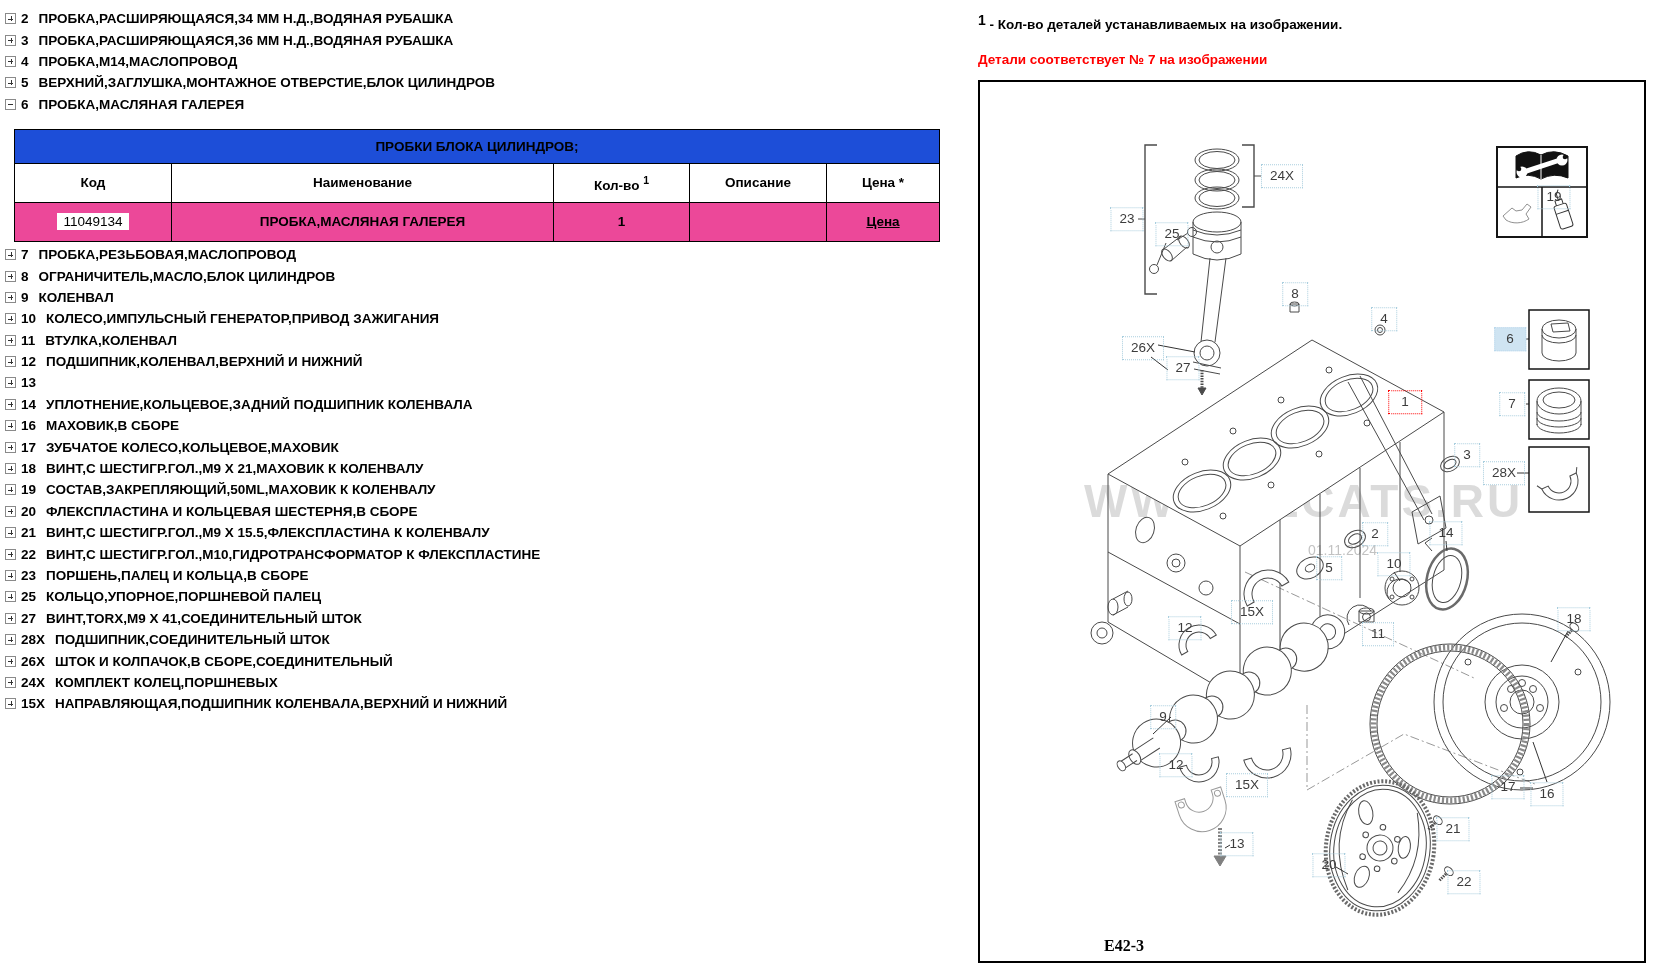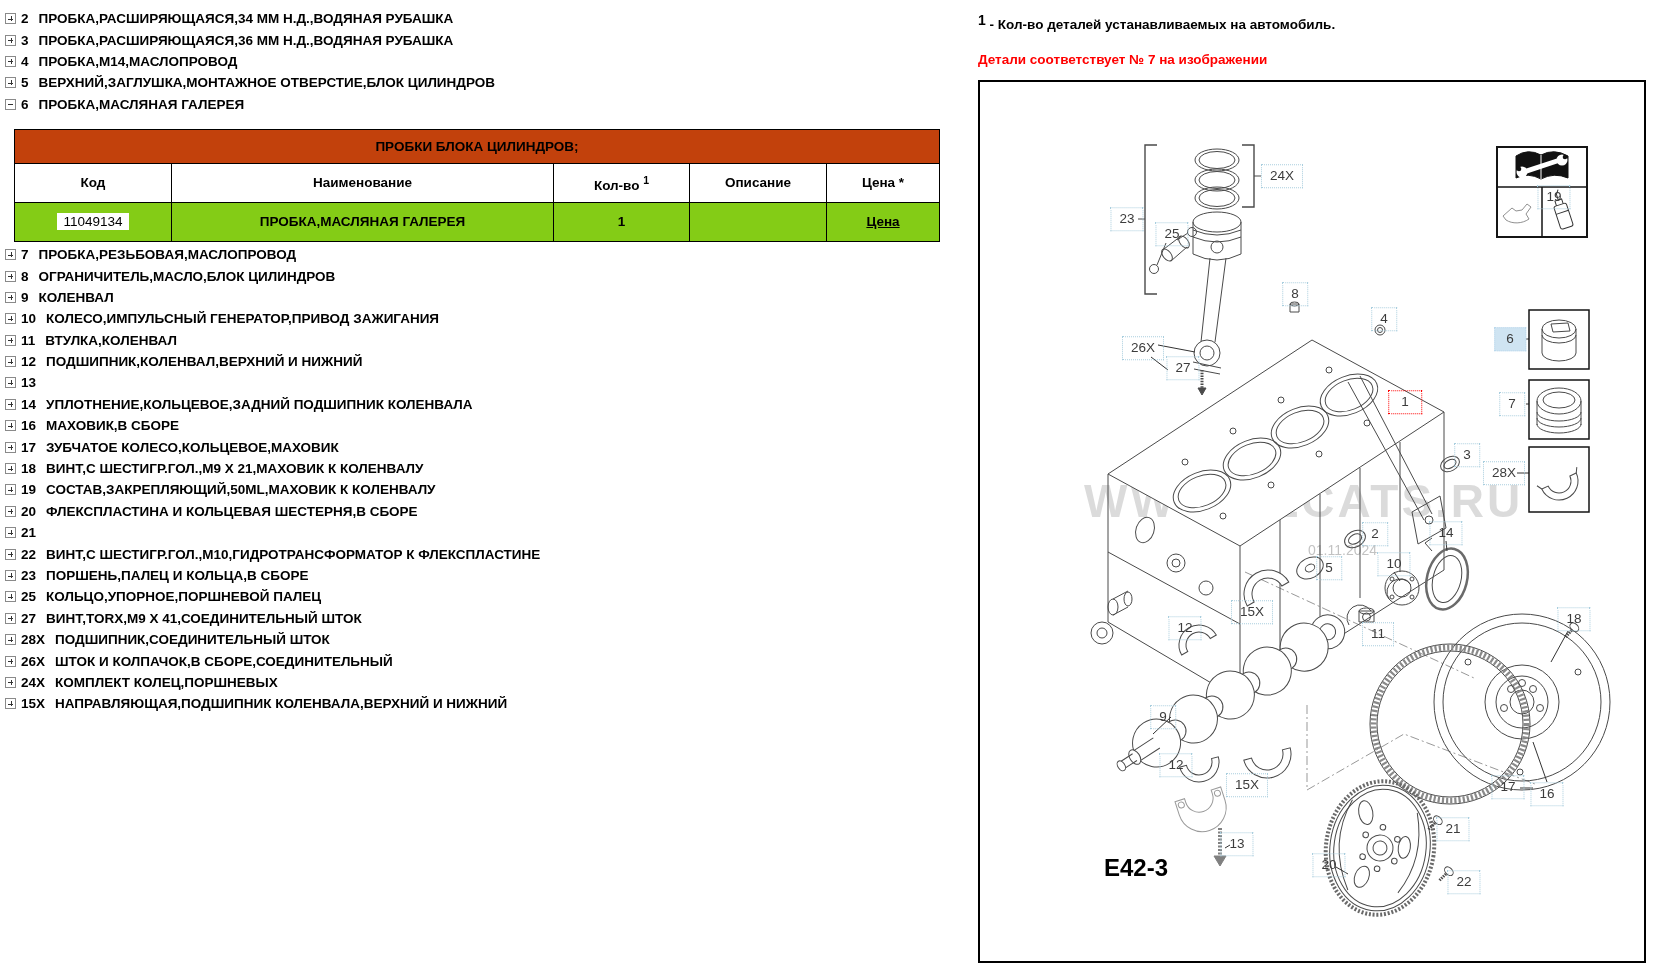--- a/index.html
+++ b/index.html
@@ -18,38 +18,38 @@
     content:"";position:absolute;left:2px;top:4.5px;width:5px;height:1px;background:#333;
   }
   .ebox.plus::after{
     content:"";position:absolute;left:4.5px;top:2px;width:1px;height:5px;background:#333;
   }
   .tree-num{margin-right:10px;}
   
   table.parts{border-collapse:collapse;margin:14px 0 2px 9px;table-layout:fixed;width:925px;}
   table.parts td,table.parts th{border:1.5px solid #000;text-align:center;vertical-align:middle;
     font-size:13.5px;font-weight:bold;overflow:hidden;}
-  .t-title{background:#c2410c;height:31px;font-size:14px;}
+  .t-title{background:#1d4ed8;height:31px;font-size:14px;}
   .t-head td{background:#ffffff;height:36px;}
-  .t-data td{background:#84cc16;height:36px;}
+  .t-data td{background:#ec4899;height:36px;}
   .code-chip{background:#fff;font-weight:normal;padding:1px 6px;display:inline-block;}
   .price-link{text-decoration:underline;cursor:pointer;}
   sup.s1{font-size:10.5px;vertical-align:super;}
   
   .note1{position:absolute;left:978px;top:12px;font-size:13.5px;font-weight:bold;}
   .note1 .sup{font-size:14px;vertical-align:4px;}
   .note2{position:absolute;left:978px;top:52px;font-size:13.5px;font-weight:bold;color:#ff0000;}
   
   .diagram{position:absolute;left:978px;top:80px;width:668px;height:883px;box-sizing:border-box;
     border:2px solid #000;background:#fff;}
   .diagram svg{position:absolute;left:0;top:0;}
   .watermark{position:absolute;left:104px;top:392px;font-size:46px;font-weight:bold;
     color:rgba(90,90,90,.22);letter-spacing:3px;}
   .datemark{position:absolute;left:328px;top:460px;font-size:14px;color:rgba(120,120,120,.45);}
-  .diag-code{position:absolute;left:124px;top:772px;font-size:24px;font-weight:bold;}
+  .diag-code{position:absolute;left:124px;top:855px;font-size:16px;font-weight:bold;font-family:Liberation Serif, serif;}
   .callout{position:absolute;transform:translate(-50%,-50%);font-size:13.5px;line-height:1;
     color:#3c3c3c;padding:4px 8px;border:1px dotted #a9cede;background:transparent;white-space:nowrap;cursor:pointer;}
   .callout.red{border:1px dotted #ff0000;padding:4px 12px;}
   .callout.highlight{background:#cfe4f2;border:1px dotted #bcd9ec;padding:4px 11px;}
 </style>
 </head>
 <body>
 
 <div class="tree">
   <div id="tree-before">
@@ -170,20 +170,21 @@
         <span>СОСТАВ,ЗАКРЕПЛЯЮЩИЙ,50ML,МАХОВИК К КОЛЕНВАЛУ</span>
       </div>
       <div class="tree-row">
         <span class="ebox plus"></span>
         <span class="tree-num">20</span>
         <span>ФЛЕКСПЛАСТИНА И КОЛЬЦЕВАЯ ШЕСТЕРНЯ,В СБОРЕ</span>
       </div>
       <div class="tree-row">
         <span class="ebox plus"></span>
         <span class="tree-num">21</span>
+        <span>ВИНТ,С ШЕСТИГР.ГОЛ.,М9 X 15.5,ФЛЕКСПЛАСТИНА К КОЛЕНВАЛУ</span>
       </div>
       <div class="tree-row">
         <span class="ebox plus"></span>
         <span class="tree-num">22</span>
         <span>ВИНТ,С ШЕСТИГР.ГОЛ.,М10,ГИДРОТРАНСФОРМАТОР К ФЛЕКСПЛАСТИНЕ</span>
       </div>
       <div class="tree-row">
         <span class="ebox plus"></span>
         <span class="tree-num">23</span>
         <span>ПОРШЕНЬ,ПАЛЕЦ И КОЛЬЦА,В СБОРЕ</span>
@@ -214,21 +215,21 @@
         <span>КОМПЛЕКТ КОЛЕЦ,ПОРШНЕВЫХ</span>
       </div>
       <div class="tree-row">
         <span class="ebox plus"></span>
         <span class="tree-num">15X</span>
         <span>НАПРАВЛЯЮЩАЯ,ПОДШИПНИК КОЛЕНВАЛА,ВЕРХНИЙ И НИЖНИЙ</span>
       </div>
     </div>
 </div>
 
-<div class="note1"><span class="sup">1</span><span> - Кол-во деталей устанавливаемых на автомобиль.</span></div>
+<div class="note1"><span class="sup">1</span><span> - Кол-во деталей устанавливаемых на изображении.</span></div>
 <div class="note2">Детали соответствует № 7 на изображении</div>
 
 <div class="diagram">
   <div class="watermark">WWW.ELCATS.RU</div>
   <div class="datemark">01.11.2024</div>
 
   <svg width="664" height="879" viewBox="0 0 664 879">
     <g fill="none" stroke="#4a4a4a" stroke-width="1">
 
       <path d="M265,490 L494,596 M327,623 V708 M327,708 L424,652 L555,702" stroke="#999" stroke-dasharray="9,3,2,3"></path>

